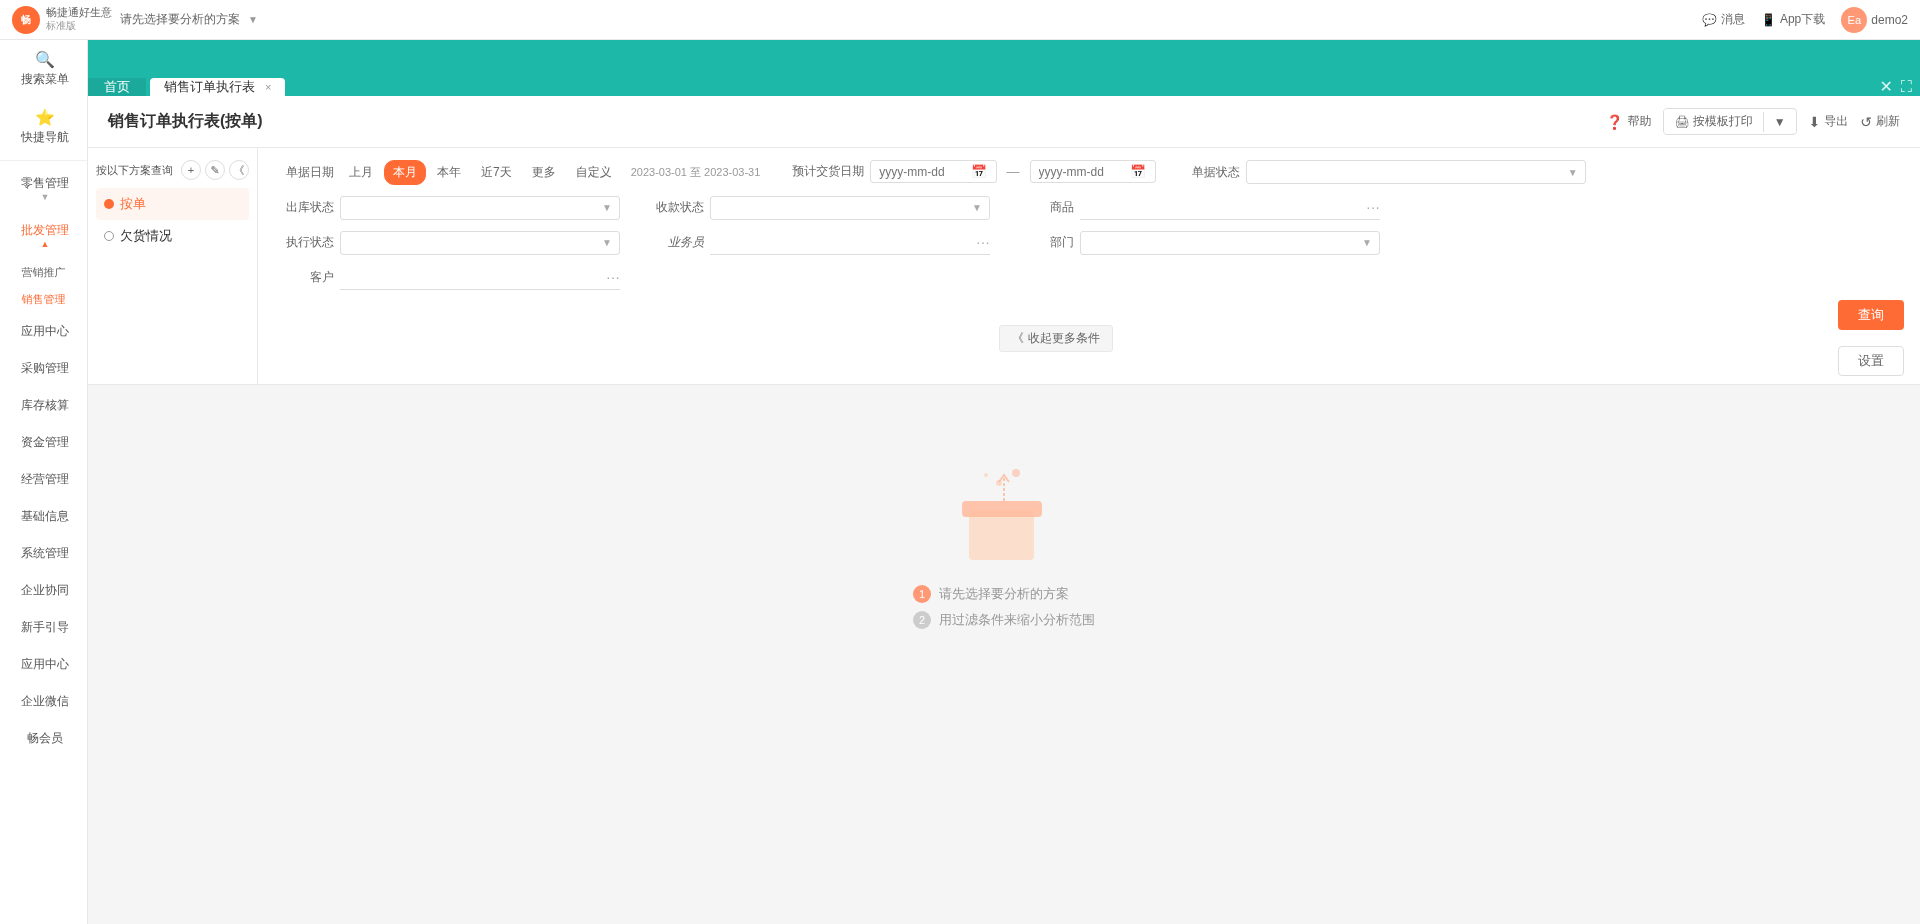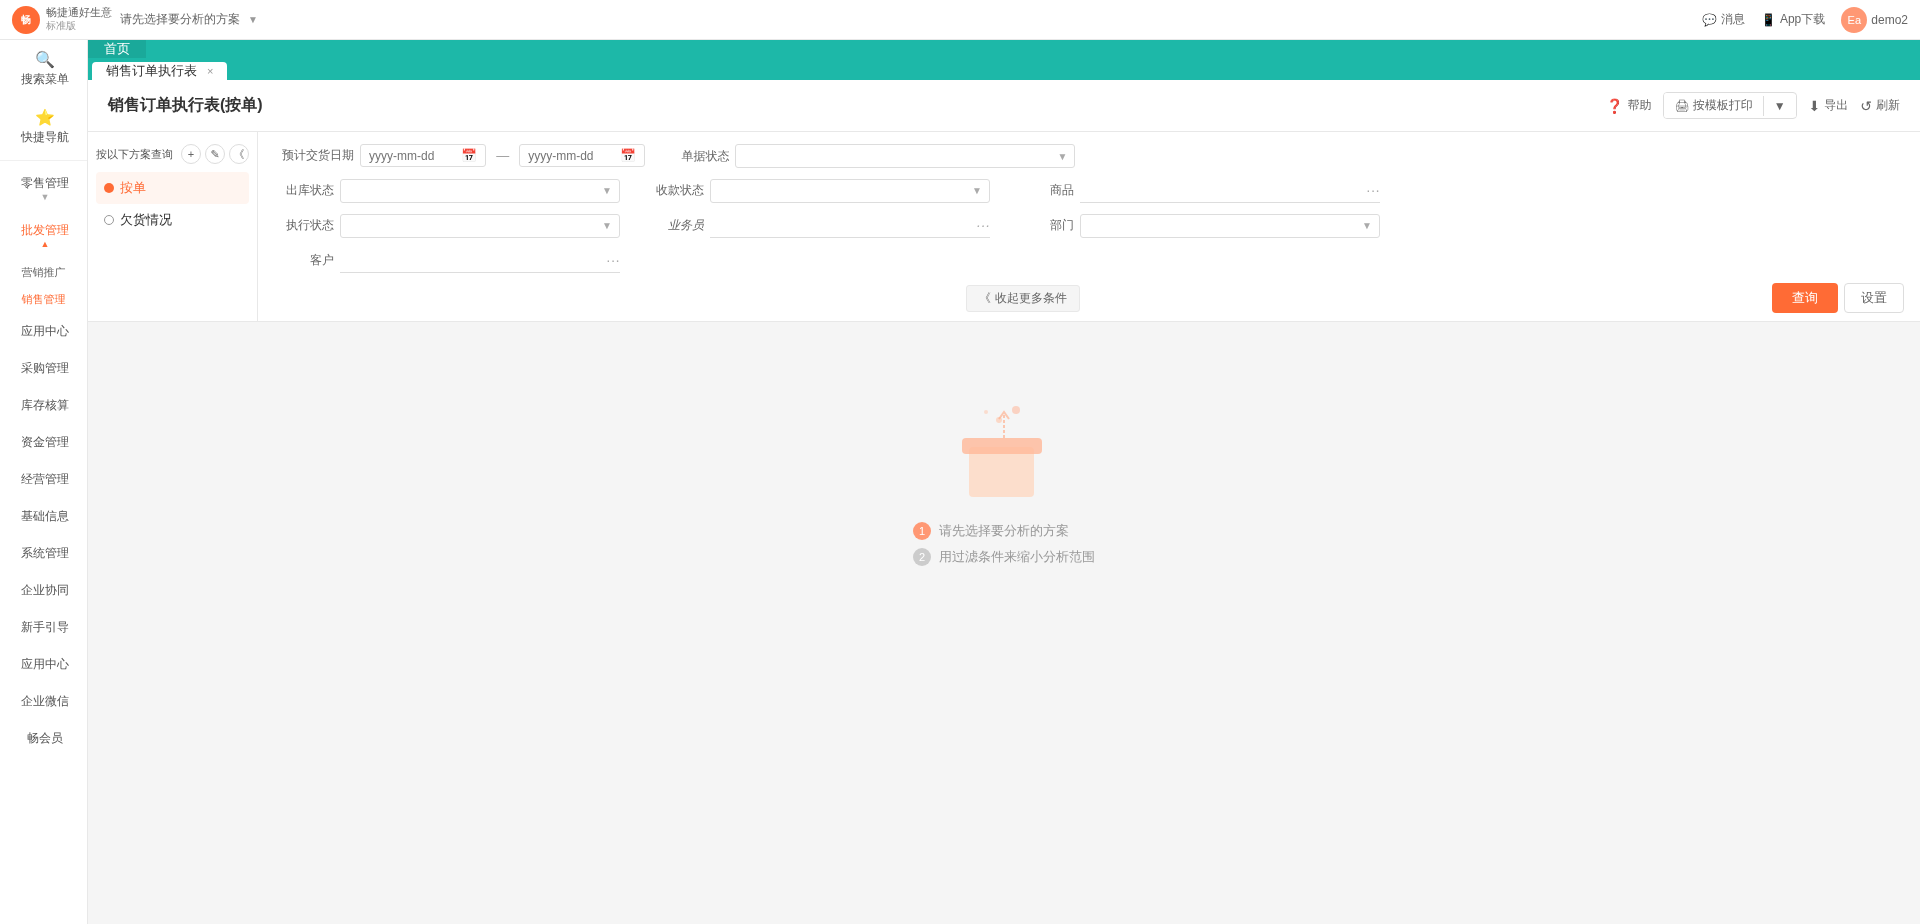--- a/index.html
+++ b/index.html
@@ -23,21 +23,21 @@
 
     
     .sidebar { width: 88px; background: #fff; border-right: 1px solid #e8e8e8; display: flex; flex-direction: column; flex-shrink: 0; overflow-y: auto; }
     .sidebar-item { padding: 10px 4px; text-align: center; cursor: pointer; color: #555; font-size: 12px; border-left: 3px solid transparent; }
     .sidebar-sub-item { padding: 6px 4px; text-align: center; font-size: 11px; color: #666; cursor: pointer; }
 
     
     .content-area { flex: 1; display: flex; flex-direction: column; overflow: hidden; }
 
     
-    .tab-bar { height: 40px; background: #1db8a8; display: flex; align-items: flex-start; flex-shrink: 0; flex-direction: column; }
+    .tab-bar { height: 56px; background: #1db8a8; display: flex; align-items: flex-end; flex-shrink: 0; }
     .tab-item { display: flex; align-items: center; padding: 0 16px; font-size: 13px; cursor: pointer; gap: 6px; color: rgba(255,255,255,0.85); }
     .tab-item.home-tab { background: rgba(0,0,0,0.08); color: white; }
     .tab-item.active-tab { background: #fff; color: #333; border-radius: 4px 4px 0 0; margin: 4px 0 0 4px; padding: 0 14px; }
     .tab-close { color: #999; font-size: 11px; cursor: pointer; margin-left: 4px; }
     .tab-bar-right { margin-left: auto; display: flex; align-items: center; padding-right: 8px; gap: 8px; }
     .tab-bar-btn { color: rgba(255,255,255,0.85); font-size: 16px; cursor: pointer; background: none; border: none; }
 
     
     .page-content { flex: 1; overflow-y: auto; background: #f5f5f5; padding: 0; }
 
@@ -245,20 +245,32 @@
           <div class="nav-item">
             <div style="width:10px;height:10px;border-radius:50%;border:1.5px solid #999;flex-shrink:0;"></div>
             <span>欠货情况</span>
           </div>
         </div>
 
         <div style="flex:1;padding:12px 16px 8px;">
 
           <div style="display:flex;align-items:flex-start;gap:24px;margin-bottom:10px;flex-wrap:wrap;">
 
+            <div style="display:flex;align-items:center;gap:6px;flex-wrap:wrap;">
+              <span class="filter-label">单据日期</span>
+              <div style="display:flex;align-items:center;gap:2px;">
+                <button class="date-btn">上月</button>
+                <button class="date-btn active">本月</button>
+                <button class="date-btn">本年</button>
+                <button class="date-btn">近7天</button>
+                <button class="date-btn">更多</button>
+                <button class="date-btn">自定义</button>
+              </div>
+              <span class="date-range-text">2023-03-01 至 2023-03-31</span>
+            </div>
 
             <div style="display:flex;align-items:center;gap:6px;">
               <span class="filter-label" style="min-width:80px;">预计交货日期</span>
               <div class="date-input-wrapper">
                 <input type="text" style="border: none; outline: none; font-size: 12px; color: rgb(153, 153, 153); width: 88px;" placeholder="yyyy-mm-dd">
                 <span class="cal-icon">📅</span>
               </div>
               <span class="date-separator">—</span>
               <div class="date-input-wrapper">
                 <input type="text" style="border: none; outline: none; font-size: 12px; color: rgb(153, 153, 153); width: 88px;" placeholder="yyyy-mm-dd">
@@ -340,21 +352,21 @@
             </div>
           </div>
 
           <div style="display:flex;align-items:center;justify-content:space-between;margin-top:4px;">
             <div style="flex:1;display:flex;justify-content:center;">
               <div class="collapse-btn">
                 <span>《</span>
                 <span>收起更多条件</span>
               </div>
             </div>
-            <div style="display:flex;flex-direction:row;gap:6px;">
+            <div style="display:flex;flex-direction:column;gap:16px;">
               <button class="btn-query">查询</button>
               <button class="btn-settings">设置</button>
             </div>
           </div>
 
         </div>
       </div>
 
       <div class="empty-state">
 

